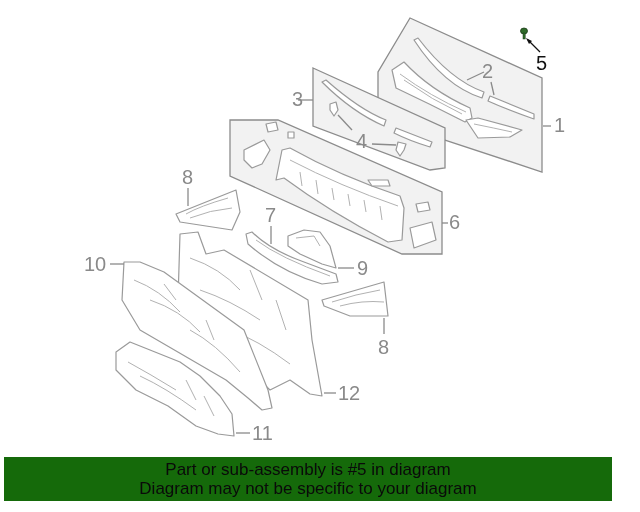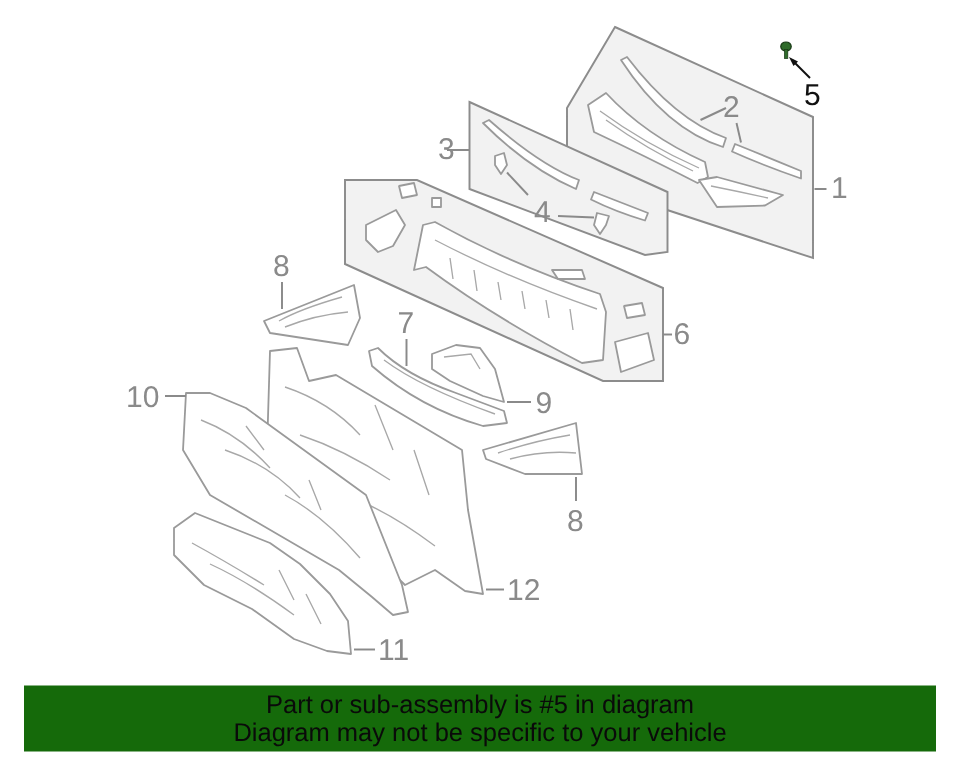--- a/index.html
+++ b/index.html
@@ -5,21 +5,21 @@
     html, body { margin:0; padding:0; background:#ffffff; }
     body { width:640px; height:512px; position:relative; overflow:hidden; font-family:"Liberation Sans", sans-serif; }
     #diagram { position:absolute; left:0; top:0; width:640px; height:512px; }
     .callout { font-family:"Liberation Sans", sans-serif; font-size:20px; fill:#8a8a8a; }
     .callout.active { fill:#111111; }
     .box { fill:#f2f2f2; stroke:#8c8c8c; stroke-width:1.3; }
     .part { fill:#ffffff; stroke:#9a9a9a; stroke-width:1.2; stroke-linejoin:round; }
     .detail { fill:none; stroke:#a8a8a8; stroke-width:0.9; }
     .lead { stroke:#8a8a8a; stroke-width:1.3; fill:none; }
     .lead.active { stroke:#111111; }
-    #banner { position:absolute; left:16px; top:457px; width:608px; height:44px; background:#156a0a;
+    #banner { position:absolute; left:4px; top:457px; width:608px; height:44px; background:#156a0a;
               display:flex; flex-direction:column; align-items:center; justify-content:center; }
     #banner span { color:#0a0a0a; font-size:17px; line-height:19px; font-family:"Liberation Sans", sans-serif; }
   </style>
 </head>
 <body>
 
 <svg id="diagram" viewBox="0 0 640 512" xmlns="http://www.w3.org/2000/svg">
 
   <polygon class="box" points="410,18 542,78 542,172 378,118 378,72"></polygon>
 
@@ -102,14 +102,14 @@
   <text class="callout" x="84" y="271">10</text>
 
   <path class="part" d="M116,352 L130,342 L150,350 L180,362 L200,376 L220,396 L232,414 L234,436 L218,434 L196,426 L168,406 L136,390 L116,370 Z"></path>
   <path class="detail" d="M128,362 Q150,374 176,390 M140,376 Q166,388 196,410 M186,380 L196,400 M204,396 L214,416"></path>
   <line class="lead" x1="236" y1="433" x2="250" y2="433"></line>
   <text class="callout" x="252" y="440">11</text>
 </svg>
 
 <div id="banner">
   <span>Part or sub-assembly is #5 in diagram</span>
-  <span>Diagram may not be specific to your vehicle</span>
+  <span>Diagram may not be specific to your diagram</span>
 </div>
 
 </body></html>

